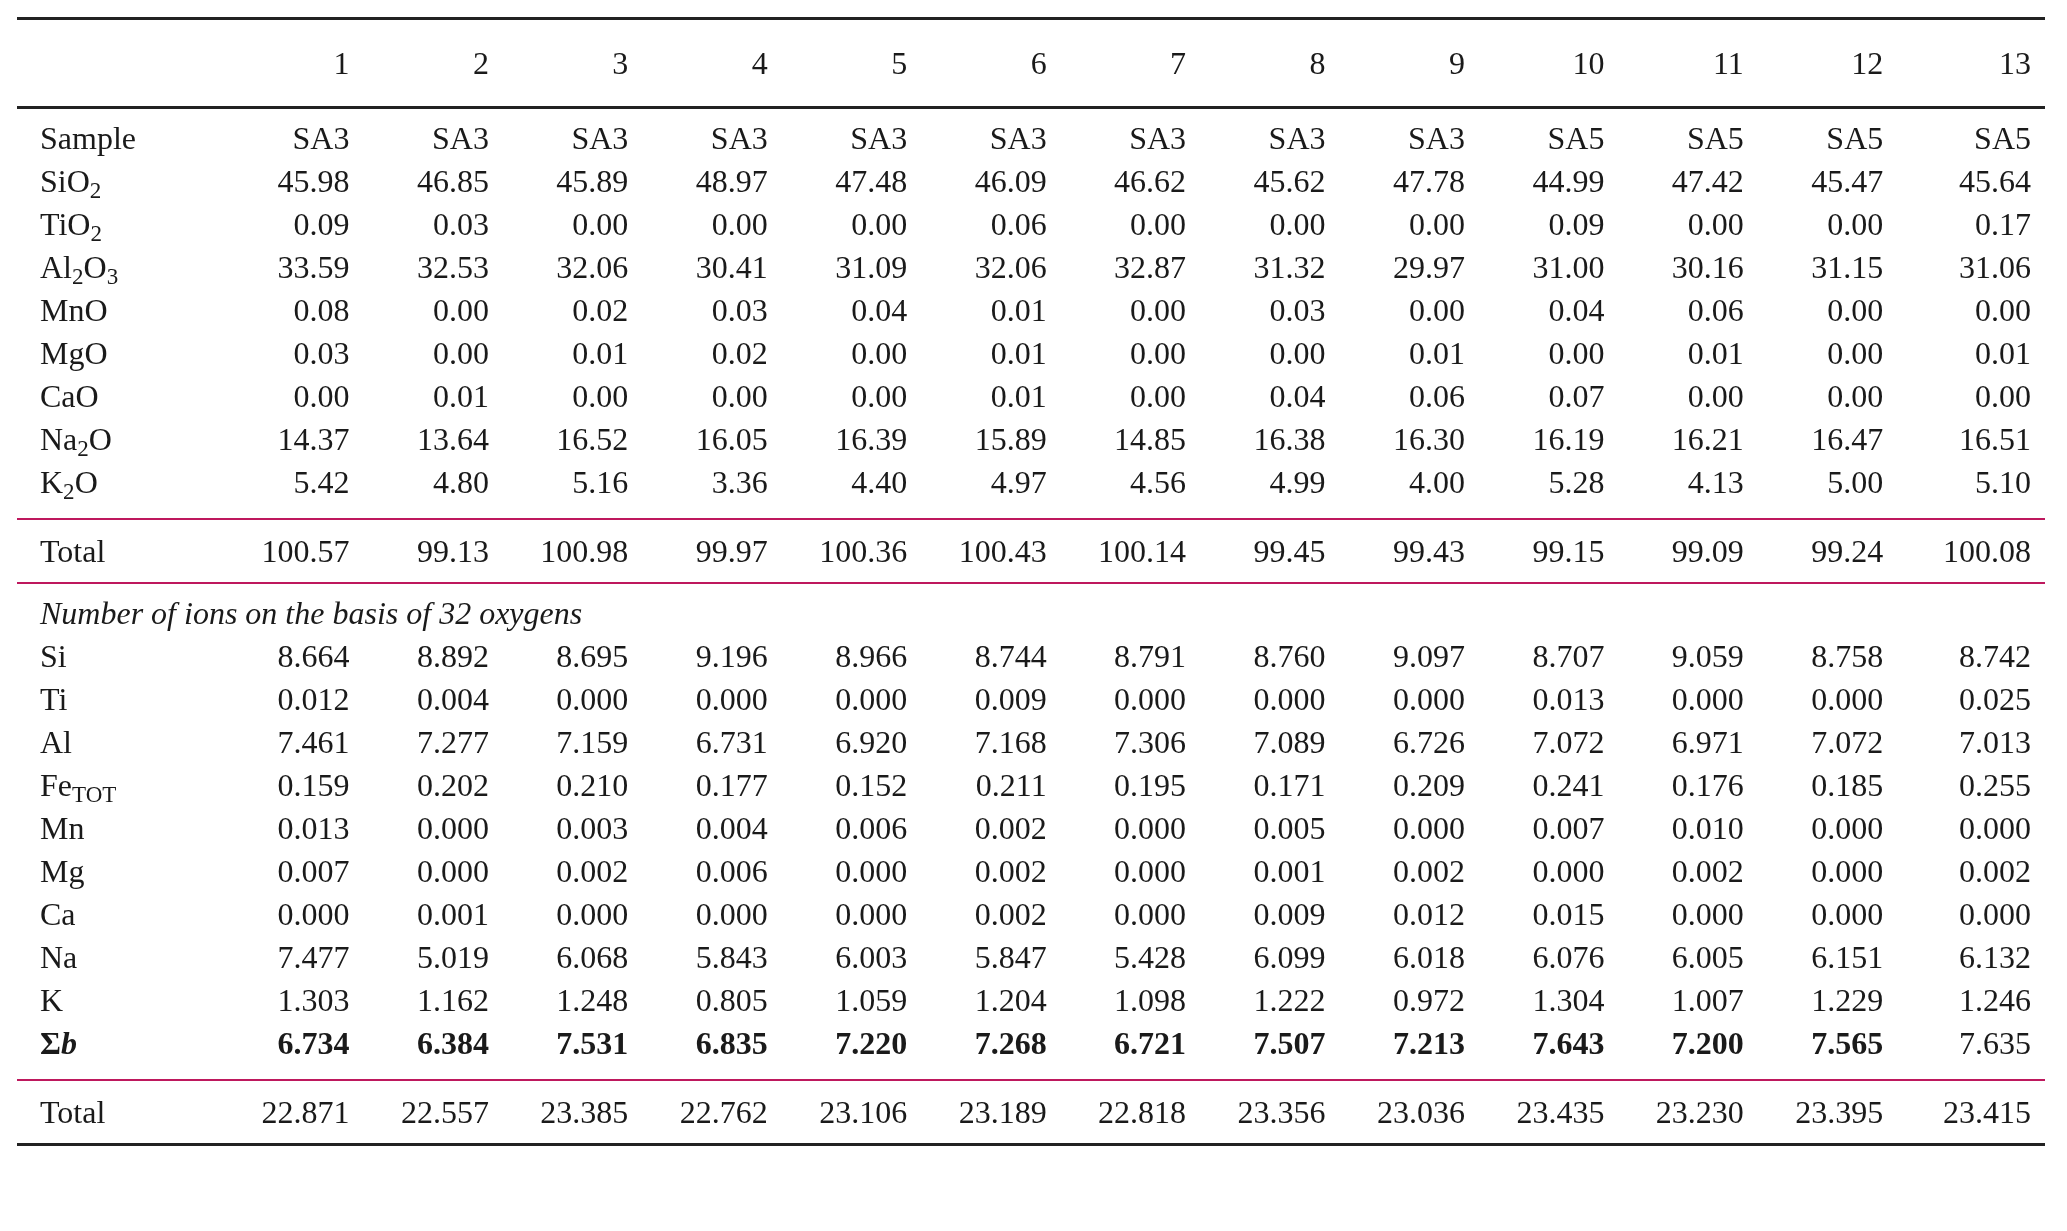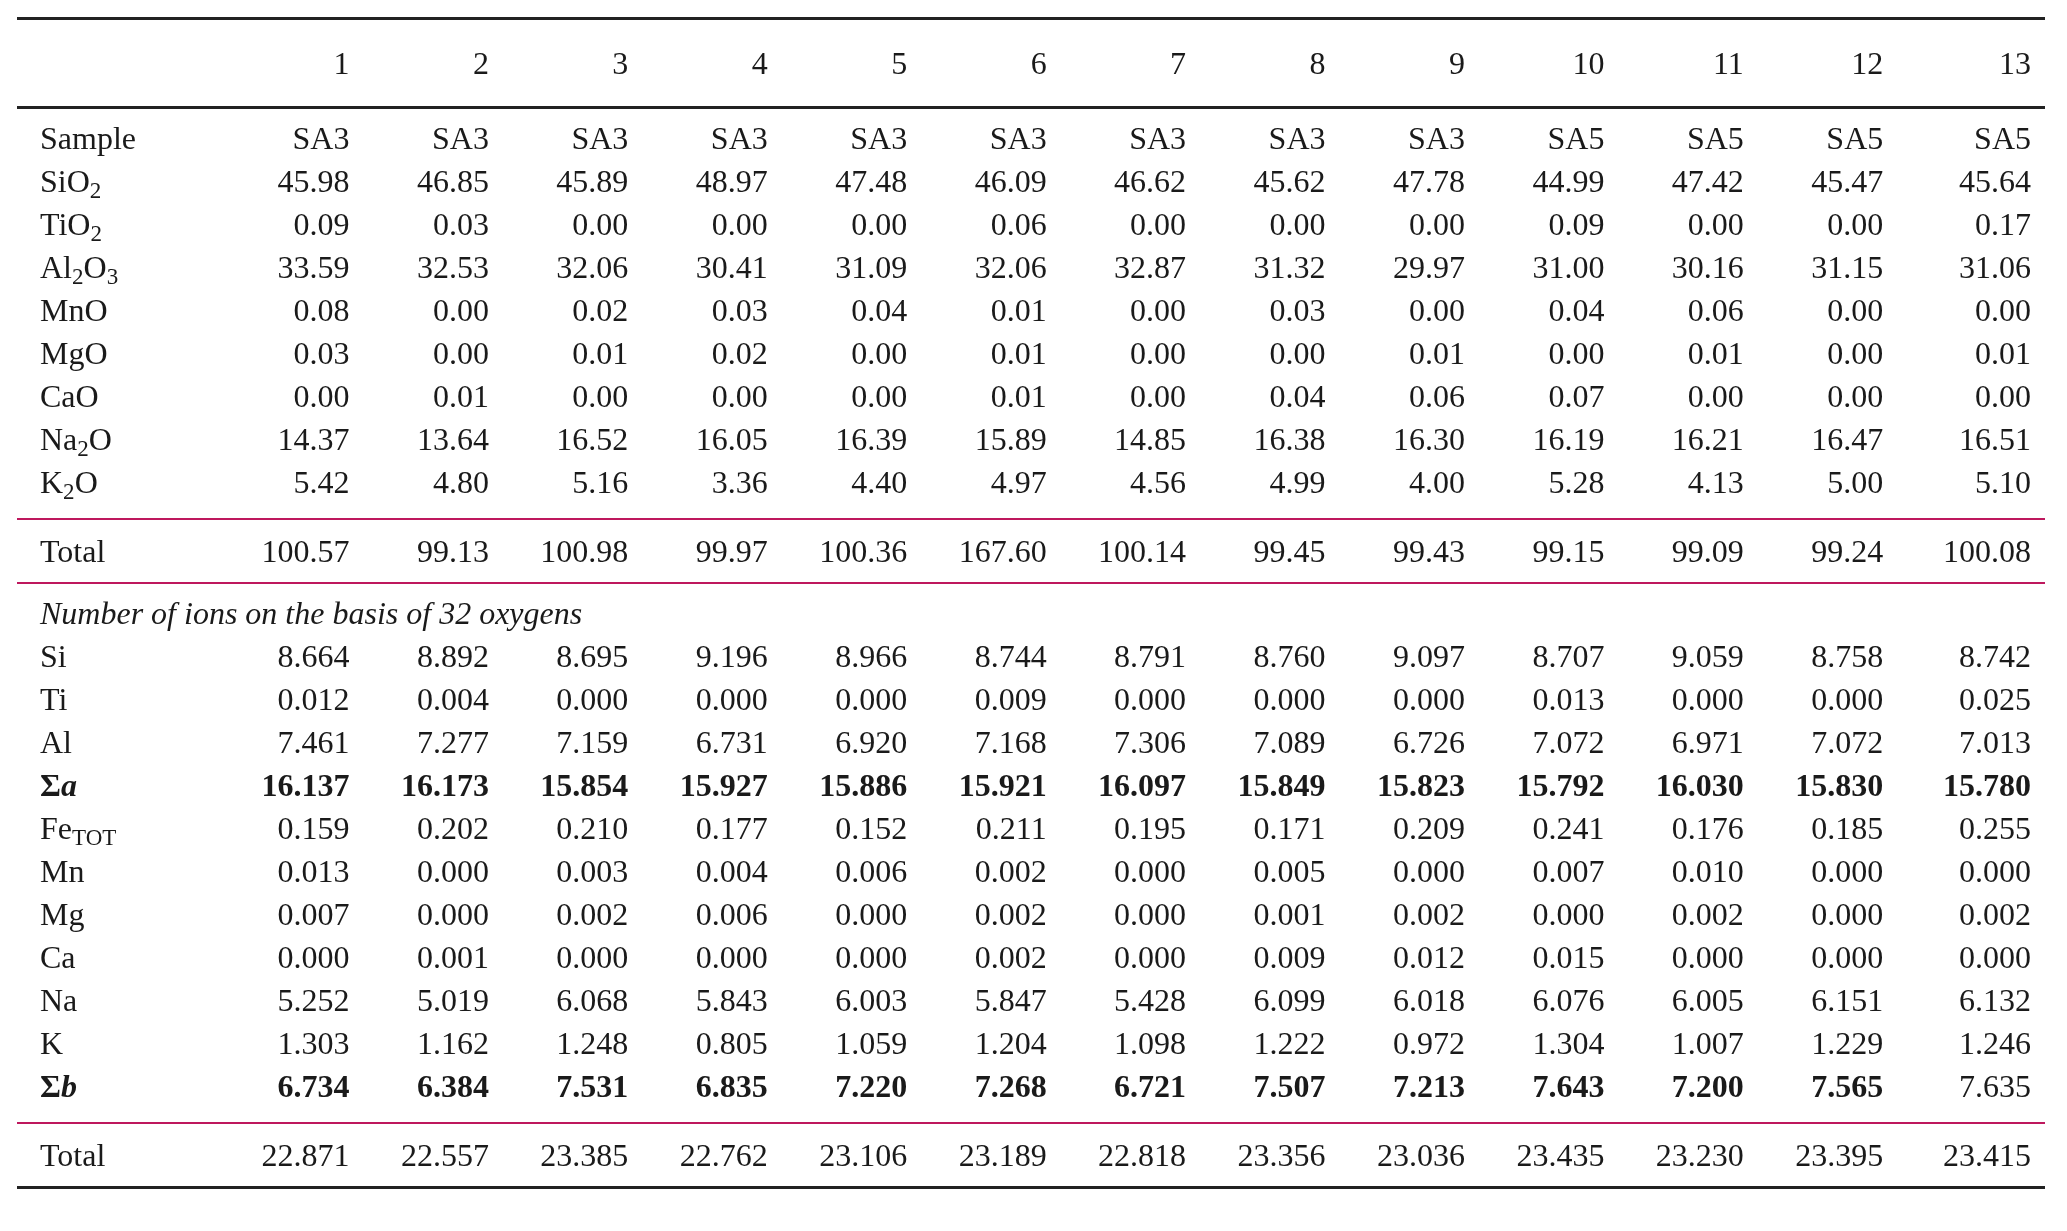--- a/index.html
+++ b/index.html
@@ -189,21 +189,21 @@
           <td class="num">5.00</td>
           <td class="num">5.10</td>
         </tr>
         <tr class="sep total">
           <td class="lab">Total</td>
           <td class="num">100.57</td>
           <td class="num">99.13</td>
           <td class="num">100.98</td>
           <td class="num">99.97</td>
           <td class="num">100.36</td>
-          <td class="num">167.60</td>
+          <td class="num">100.43</td>
           <td class="num">100.14</td>
           <td class="num">99.45</td>
           <td class="num">99.43</td>
           <td class="num">99.15</td>
           <td class="num">99.09</td>
           <td class="num">99.24</td>
           <td class="num">100.08</td>
         </tr>
       </tbody>
     <tbody id="ion-body">
@@ -252,36 +252,20 @@
           <td class="num">7.168</td>
           <td class="num">7.306</td>
           <td class="num">7.089</td>
           <td class="num">6.726</td>
           <td class="num">7.072</td>
           <td class="num">6.971</td>
           <td class="num">7.072</td>
           <td class="num">7.013</td>
         </tr>
         <tr>
-          <td class="lab bold"><span>Σ</span><span class="ital">a</span></td>
-          <td class="num bold">16.137</td>
-          <td class="num bold">16.173</td>
-          <td class="num bold">15.854</td>
-          <td class="num bold">15.927</td>
-          <td class="num bold">15.886</td>
-          <td class="num bold">15.921</td>
-          <td class="num bold">16.097</td>
-          <td class="num bold">15.849</td>
-          <td class="num bold">15.823</td>
-          <td class="num bold">15.792</td>
-          <td class="num bold">16.030</td>
-          <td class="num bold">15.830</td>
-          <td class="num bold">15.780</td>
-        </tr>
-        <tr>
           <td class="lab"><span>Fe</span><sub>TOT</sub></td>
           <td class="num">0.159</td>
           <td class="num">0.202</td>
           <td class="num">0.210</td>
           <td class="num">0.177</td>
           <td class="num">0.152</td>
           <td class="num">0.211</td>
           <td class="num">0.195</td>
           <td class="num">0.171</td>
           <td class="num">0.209</td>
@@ -333,21 +317,21 @@
           <td class="num">0.000</td>
           <td class="num">0.009</td>
           <td class="num">0.012</td>
           <td class="num">0.015</td>
           <td class="num">0.000</td>
           <td class="num">0.000</td>
           <td class="num">0.000</td>
         </tr>
         <tr>
           <td class="lab"><span>Na</span></td>
-          <td class="num">5.252</td>
+          <td class="num">7.477</td>
           <td class="num">5.019</td>
           <td class="num">6.068</td>
           <td class="num">5.843</td>
           <td class="num">6.003</td>
           <td class="num">5.847</td>
           <td class="num">5.428</td>
           <td class="num">6.099</td>
           <td class="num">6.018</td>
           <td class="num">6.076</td>
           <td class="num">6.005</td>

